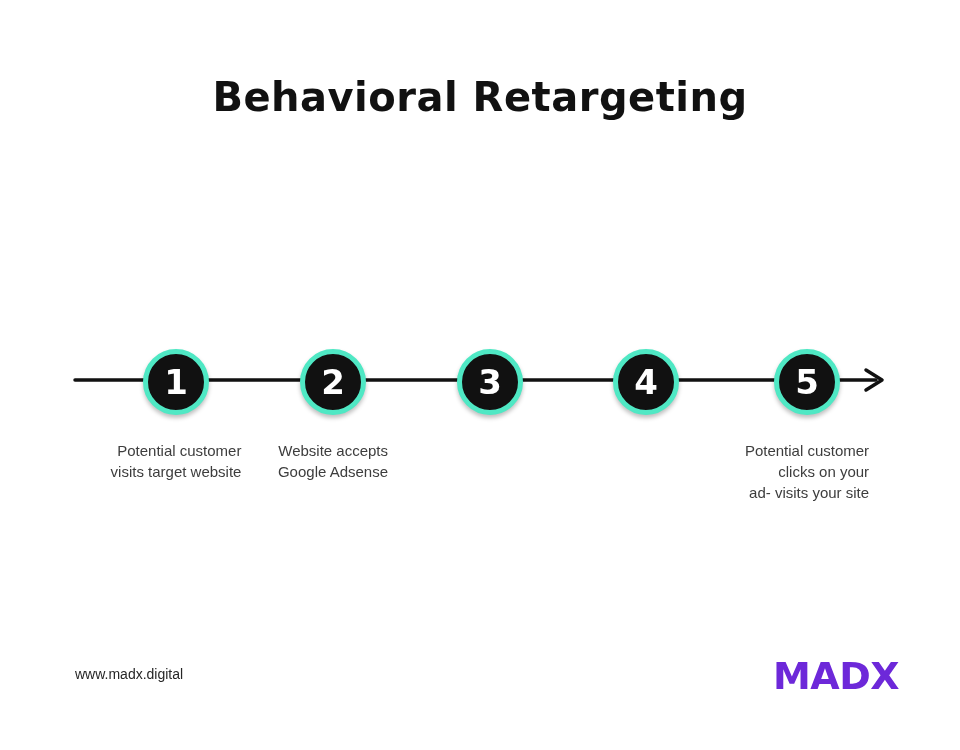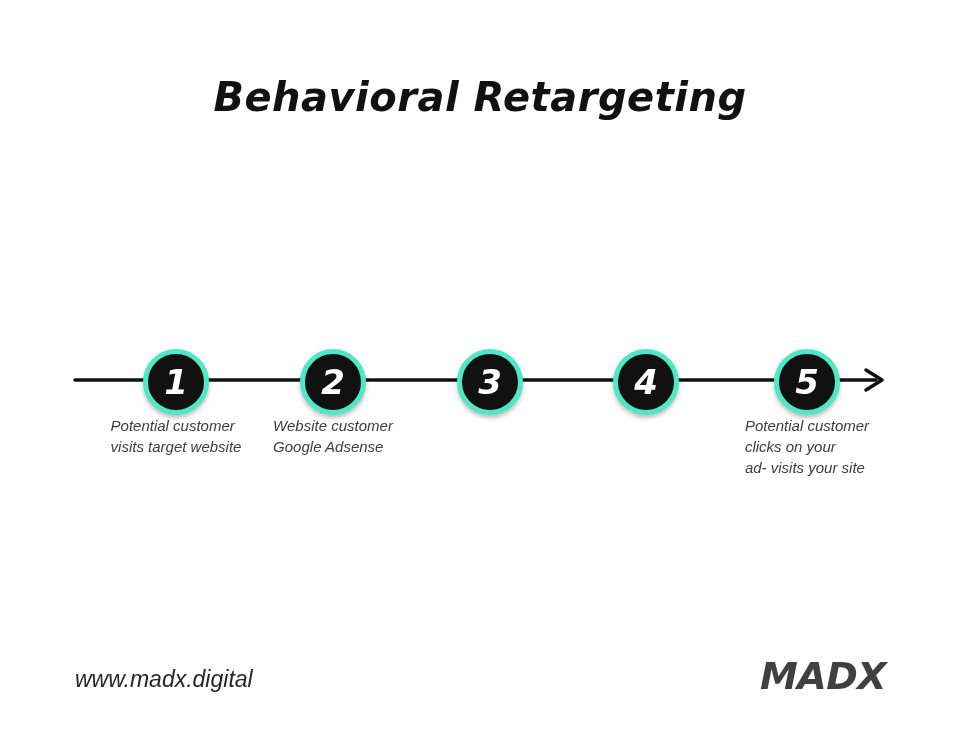--- a/index.html
+++ b/index.html
@@ -9,21 +9,20 @@
     --caption-text:#3D3D3D;
   }
   *{box-sizing:border-box;}
   html,body{margin:0;padding:0;background:#ffffff;}
   .canvas{
     position:relative;
     width:960px;height:750px;
     background:#ffffff;
     overflow:hidden;
     font-family:"Liberation Sans", sans-serif;
-    font-style:italic;
   }
   .title{
     position:absolute;
     top:74px;left:0;width:100%;
     margin:0;
     text-align:center;
     font-size:40px;
     font-weight:800;
     letter-spacing:0.5px;
     color:#111111;
@@ -60,41 +59,42 @@
     box-shadow:0 3px 4px rgba(0,0,0,0.25);
   }
   .bubble span{
     color:#ffffff;
     font-size:34px;
     font-weight:700;
     line-height:1;
     font-family:"DejaVu Sans","Liberation Sans",sans-serif;
   }
   .caption{
-    text-align:left;
+    margin-top:25px;
+    text-align:right;
     font-size:15px;
     line-height:21px;
     color:var(--caption-text);
     white-space:pre-line;
   }
   .footer-url{
     position:absolute;
     left:75px;
     top:666px;
-    font-size:23px;
+    font-size:14px;
     color:#262626;
   }
   .footer-logo{
     position:absolute;
-    right:74px;
+    right:61px;
     top:654px;
     font-size:38px;
     font-weight:900;
     letter-spacing:-0.5px;
-    color:#404040;
+    color:#6d28d9;
     font-family:"DejaVu Sans","Liberation Sans",sans-serif;
   }
 </style>
 </head>
 <body>
 
 <div class="canvas">
 
   <h1 class="title">Behavioral Retargeting</h1>
 
@@ -108,21 +108,21 @@
       <span>1</span>
     </div>
     <div class="caption">Potential customer
 visits target website</div>
   </div>
 
   <div class="step" style="left:243px">
     <div class="bubble">
       <span>2</span>
     </div>
-    <div class="caption">Website customer
+    <div class="caption">Website accepts
 Google Adsense</div>
   </div>
 
   <div class="step" style="left:400px">
     <div class="bubble">
       <span>3</span>
     </div>
   </div>
 
   <div class="step" style="left:556px">

